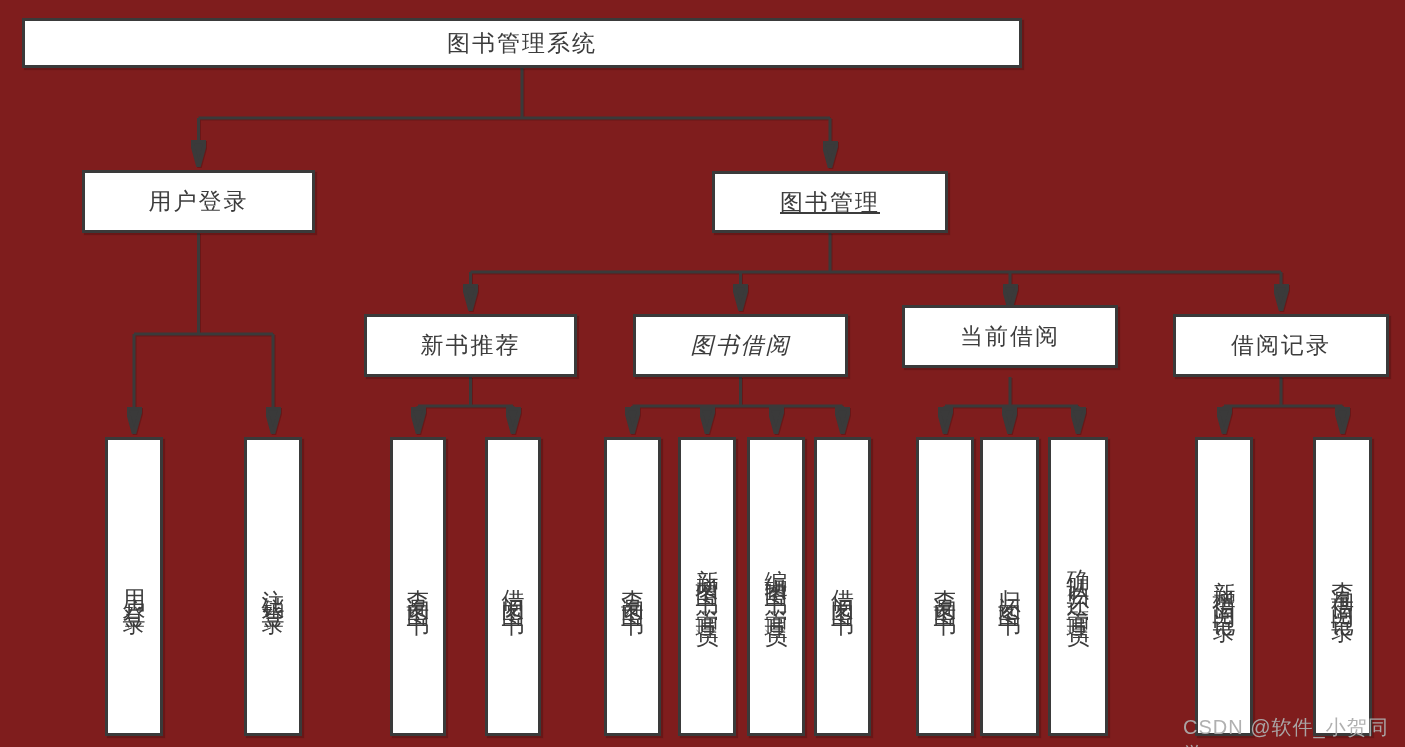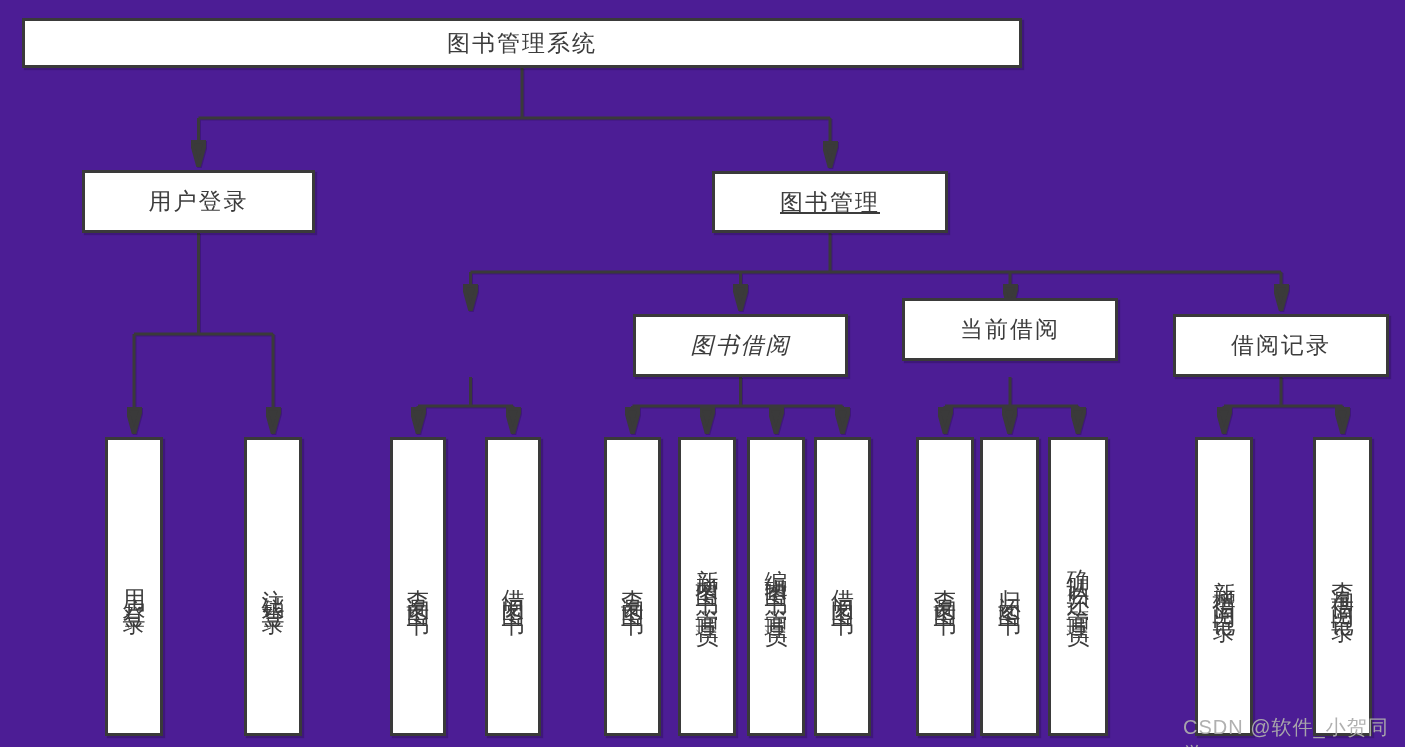--- a/index.html
+++ b/index.html
@@ -1,19 +1,19 @@
 <!DOCTYPE html>
 <html><head>
 <meta charset="utf-8">
 <style>
   html,body{margin:0;padding:0;background:#ffffff;}
   #canvas{
     position:relative;
     width:1405px;height:747px;
-    background:#4c1d95;
+    background:#7f1d1d;
     font-family:"Liberation Sans", sans-serif;
     overflow:hidden;
   }
   #edges{position:absolute;left:0;top:0;width:1405px;height:747px;
     filter:drop-shadow(1.5px 1.5px 0.5px rgba(0,0,0,0.18));}
   #edges path{stroke:#3a3a3a;stroke-width:3;fill:none;}
   #edges .arrowhead-fill{fill:#3a3a3a;}
   .node{
     position:absolute;box-sizing:border-box;
     border:3px solid #3a3a3a;background:#ffffff;
@@ -99,22 +99,23 @@
       <path d="M1224,406 V432" marker-end="url(#arrow)"></path>
       <path d="M1342.5,406 V432" marker-end="url(#arrow)"></path>
     </g>
   </svg>
 
   <div class="node" style="left:22px;top:18px;width:1000px;height:50px;">图书管理系统</div>
 
   <div class="node" style="left:82px;top:170px;width:233px;height:63px;">用户登录</div>
   <div class="node" style="left:712px;top:171px;width:236px;height:62px;text-decoration:underline;">图书管理</div>
 
+  <div class="node" style="left:364px;top:314px;width:213px;height:63px;">新书推荐</div>
   <div class="node" style="left:633px;top:314px;width:215px;height:63px;font-style:italic;">图书借阅</div>
-  <div class="node" style="left:902px;top:298px;width:216px;height:63px;">当前借阅</div>
+  <div class="node" style="left:902px;top:305px;width:216px;height:63px;">当前借阅</div>
   <div class="node" style="left:1173px;top:314px;width:216px;height:63px;">借阅记录</div>
 
   <div class="node v" style="left:105px;top:437px;width:58px;height:299px;">用户登录</div>
   <div class="node v" style="left:244px;top:437px;width:58px;height:299px;">注销登录</div>
 
   <div class="node v" style="left:390px;top:437px;width:56px;height:299px;">查询图书</div>
   <div class="node v" style="left:485px;top:437px;width:56px;height:299px;">借阅图书</div>
 
   <div class="node v" style="left:604px;top:437px;width:57px;height:299px;">查询图书</div>
   <div class="node v" style="left:678px;top:437px;width:58px;height:299px;">新增图书（管理员）</div>

